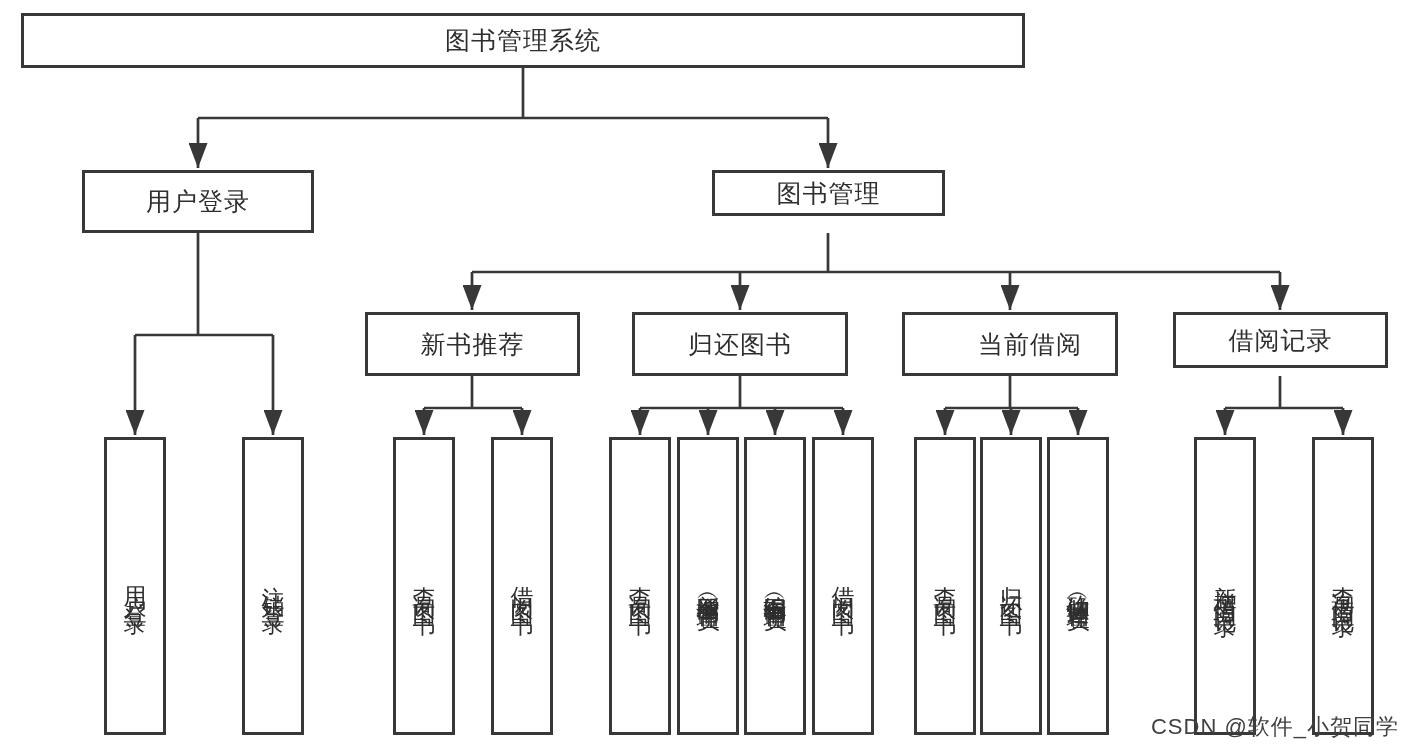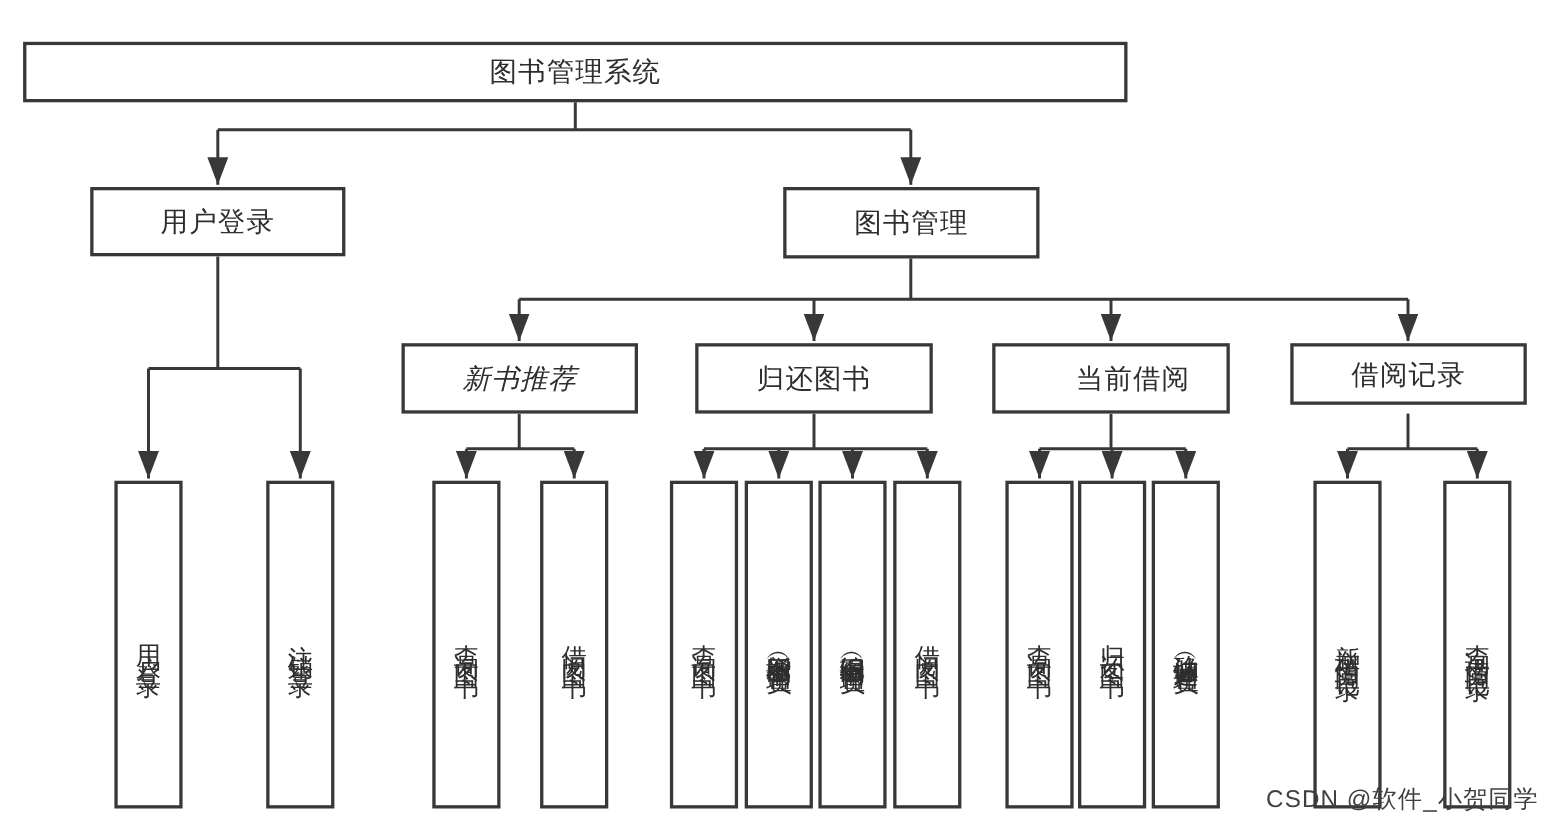--- a/index.html
+++ b/index.html
@@ -26,26 +26,26 @@
     writing-mode:vertical-rl;
     font-size:23px;
     letter-spacing:9px;
     line-height:1;
     white-space:nowrap;
   }
   .vlabel.mid{letter-spacing:6px;}
   .vlabel.long{letter-spacing:2px;}
 
   
-  #n-root{left:21px;top:13px;width:1004px;height:55px;margin-top:25px;}
+  #n-root{left:21px;top:13px;width:1004px;height:55px;}
   
   #n-l2a{left:82px;top:170px;width:232px;height:63px;}
-  #n-l2b{left:712px;top:170px;width:233px;height:65px;}
+  #n-l2b{left:712px;top:170px;width:233px;height:46px;}
   
-  #n-l3a{left:365px;top:312px;width:215px;height:64px;font-style:italic;}
+  #n-l3a{left:365px;top:312px;width:215px;height:64px;}
   #n-l3b{left:632px;top:312px;width:216px;height:64px;}
   #n-l3c{left:902px;top:312px;width:216px;height:64px;padding-left:40px;}
   #n-l3d{left:1173px;top:312px;width:215px;height:56px;}
   
   #n-u1{left:104px;}
   #n-u2{left:242px;}
   #n-r1{left:393px;}
   #n-r2{left:491px;}
   #n-j1{left:609px;}
   #n-j2{left:677px;}

